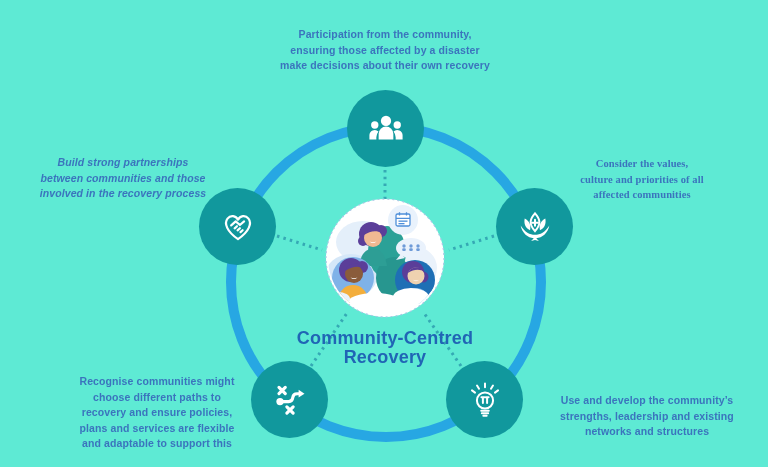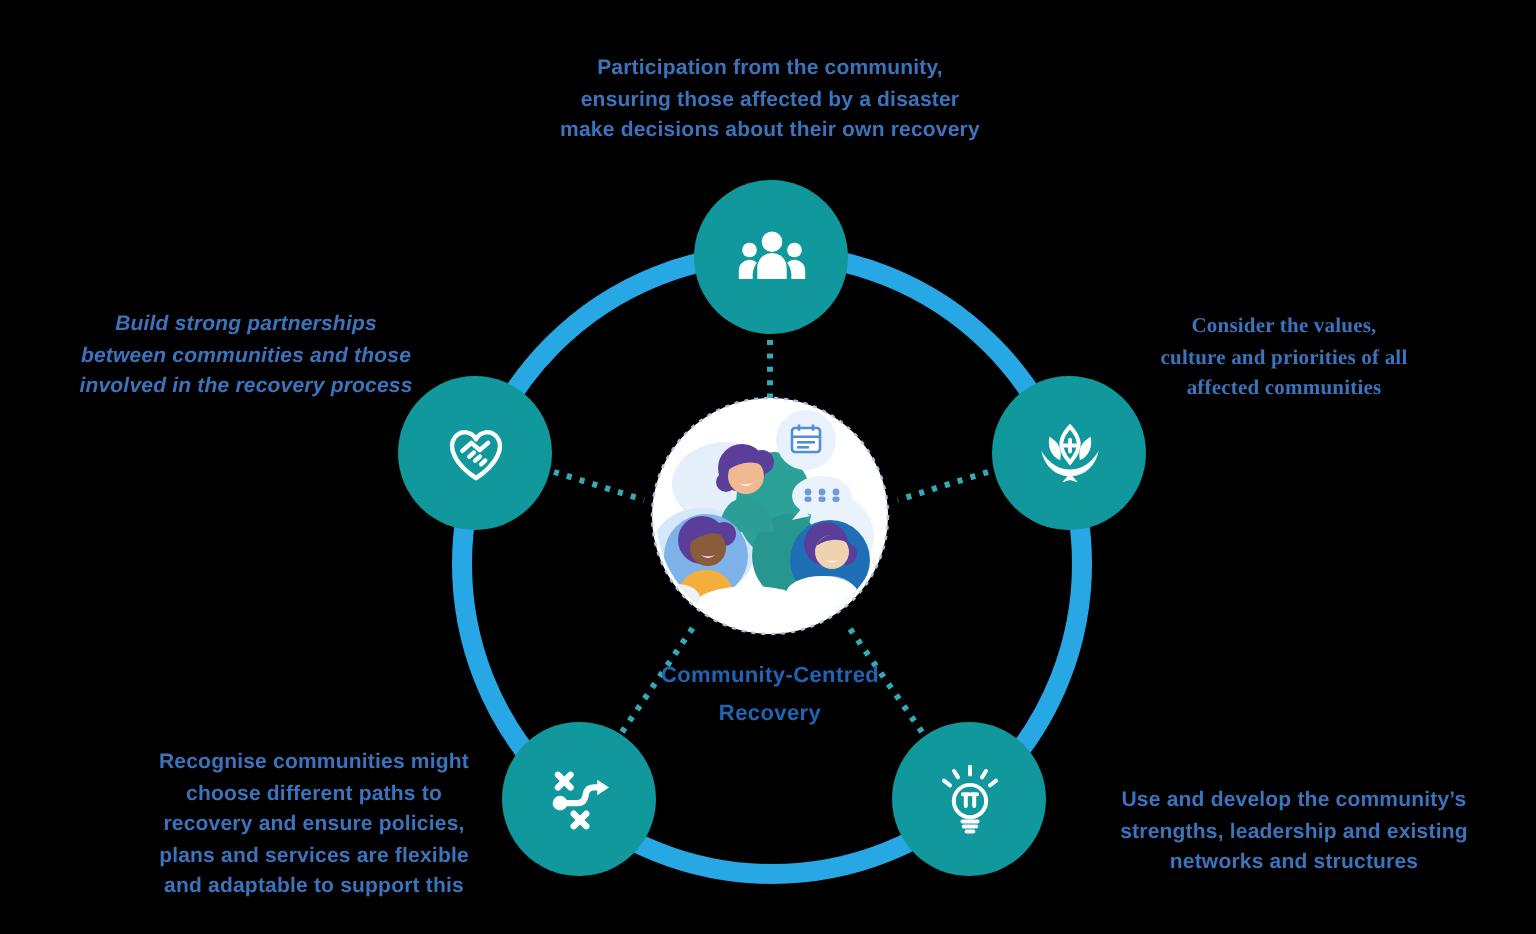--- a/index.html
+++ b/index.html
@@ -1,34 +1,34 @@
 <!DOCTYPE html>
 <html><head>
 <meta charset="utf-8">
 <style>
   html,body{margin:0;padding:0;background:#fff;}
   .stage{
-    position:relative;width:768px;height:467px;background:#000000;overflow:hidden;
+    position:relative;width:768px;height:467px;background:#5eead4;overflow:hidden;
     font-family:"Liberation Sans",sans-serif;
   }
   .ring-layer{position:absolute;left:0;top:0;width:768px;height:467px;}
   .node{
     position:absolute;width:77px;height:77px;border-radius:50%;
     background:#11989D;display:flex;align-items:center;justify-content:center;
     box-shadow:0 0 0 0 transparent;
   }
   .node svg{display:block;}
   .label{
     position:absolute;color:#3B74BD;font-size:10.5px;line-height:15.5px;
     font-weight:600;text-align:center;white-space:pre-line;letter-spacing:.1px;
   }
   .center-art{position:absolute;left:323px;top:196px;width:124px;height:124px;}
   .diagram-title{
     position:absolute;left:275px;top:329px;width:220px;text-align:center;
-    color:#2065B5;font-size:11px;line-height:19px;font-weight:700;letter-spacing:.2px;
+    color:#2065B5;font-size:18px;line-height:19px;font-weight:700;letter-spacing:.2px;
   }
 </style>
 </head>
 <body>
 
 <div class="stage">
 
   <svg class="ring-layer" viewBox="0 0 768 467" width="768" height="467">
     <circle cx="386" cy="282" r="155" fill="none" stroke="#27A7E3" stroke-width="10"></circle>
     <g stroke="#35A9B4" stroke-width="3" stroke-dasharray="2.5 4.2">

